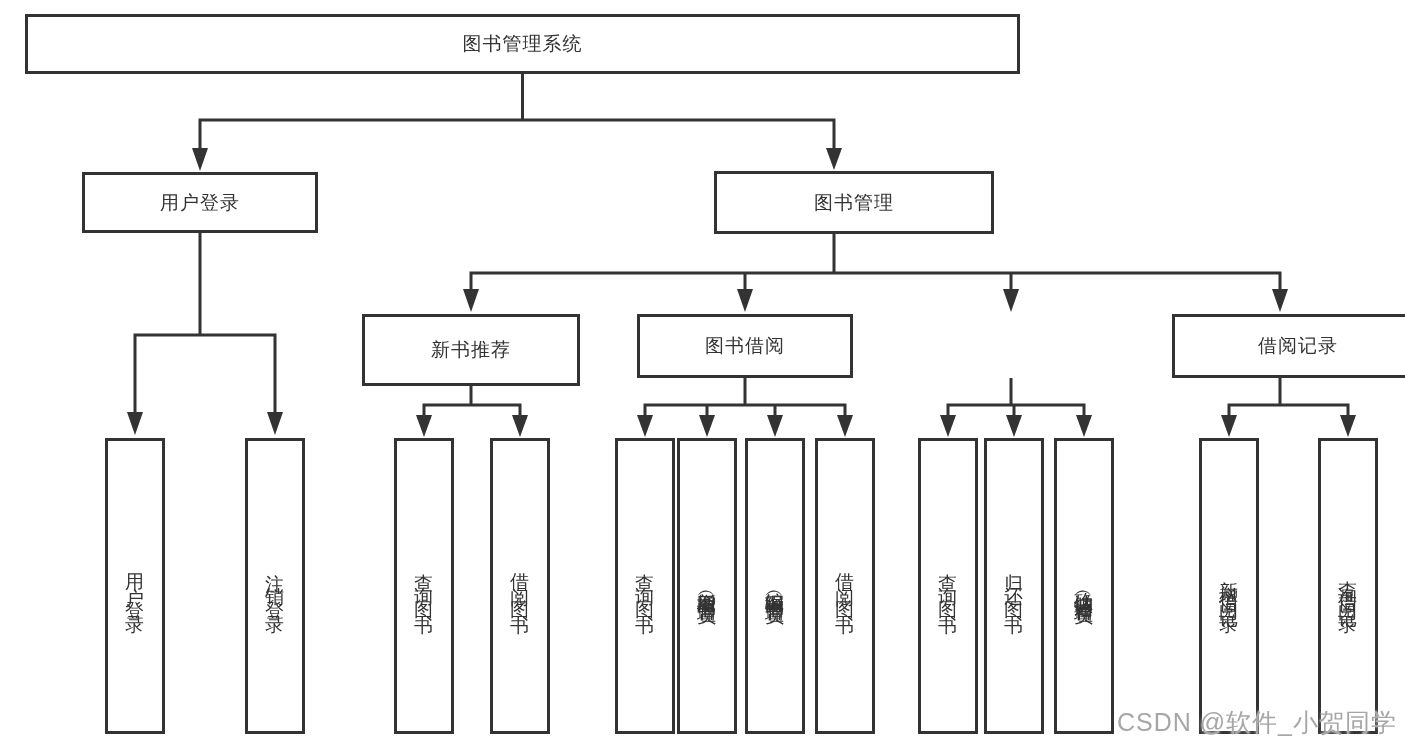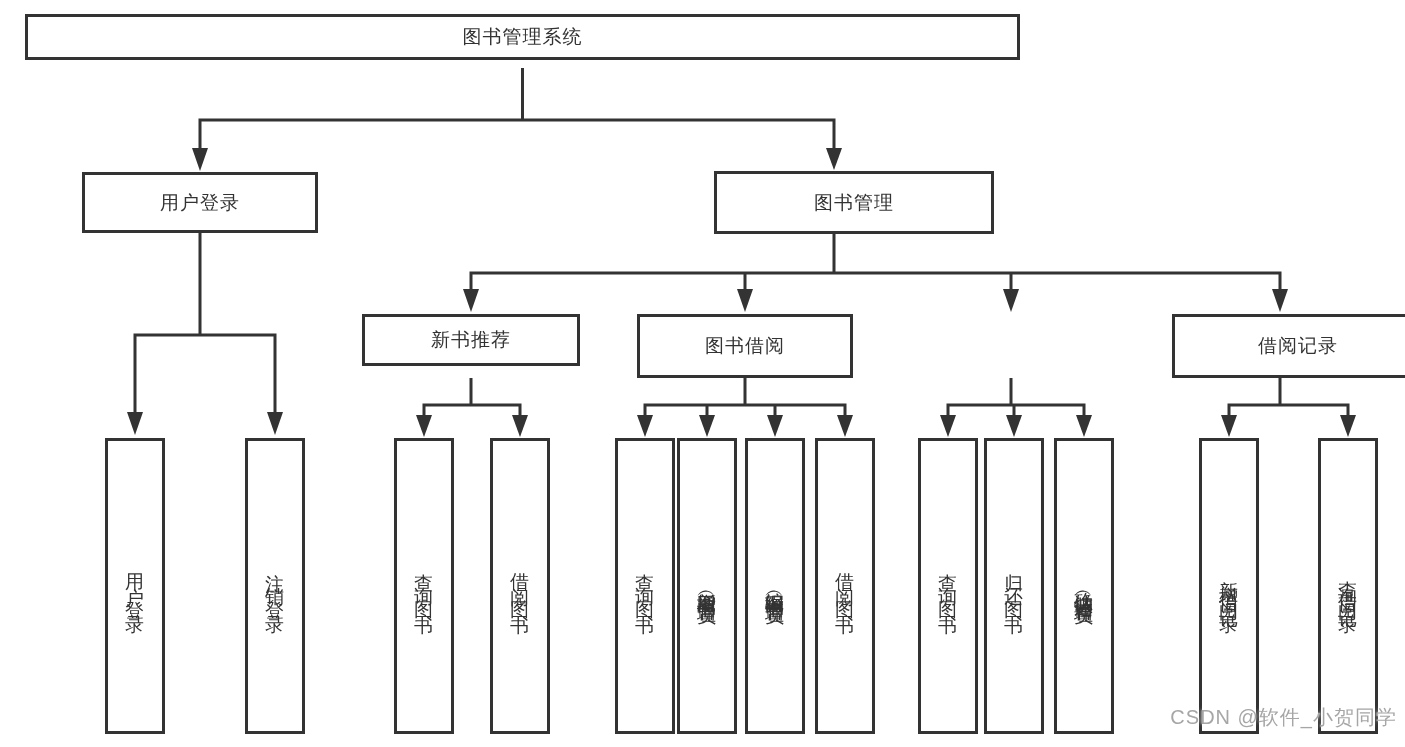--- a/index.html
+++ b/index.html
@@ -42,46 +42,46 @@
   .v-node .label {
     writing-mode: vertical-rl;
     text-orientation: mixed;
     font-size: 19px;
     line-height: 1;
   }
   .sp-wide  { letter-spacing: 14px; }
   .sp-mid   { letter-spacing: 7px; }
   .sp-tight { letter-spacing: 2px; }
   
-  #n-root  { left: 25px;  top: 14px;  width: 995px; height: 46px; }
+  #n-root  { left: 25px;  top: 14px;  width: 995px; height: 60px; }
   #n-l2-0  { left: 82px;  top: 172px; width: 236px; height: 61px; }
   #n-l2-1  { left: 714px; top: 171px; width: 280px; height: 63px; }
-  #n-l3-0  { left: 362px;  top: 314px; width: 218px; height: 52px; }
+  #n-l3-0  { left: 362px;  top: 314px; width: 218px; height: 72px; }
   #n-l3-1  { left: 637px;  top: 314px; width: 216px; height: 64px; }
   #n-l3-2  { left: 902px;  top: 314px; width: 219px; height: 64px; }
   #n-l3-3  { left: 1172px; top: 314px; width: 252px; height: 64px; }
   .leaf { top: 438px; width: 60px; height: 296px; }
   #n-l4-0  { left: 105px; }
   #n-l4-1  { left: 245px; }
   #n-l4-2  { left: 394px; }
   #n-l4-3  { left: 490px; }
   #n-l4-4  { left: 615px; }
   #n-l4-5  { left: 677px; }
   #n-l4-6  { left: 745px; }
   #n-l4-7  { left: 815px; }
   #n-l4-8  { left: 918px; }
   #n-l4-9  { left: 984px; }
   #n-l4-10 { left: 1054px; }
   #n-l4-11 { left: 1199px; }
   #n-l4-12 { left: 1318px; }
   #watermark {
     position: absolute;
     right: 8px;
-    bottom: 16px;
-    font-size: 20px;
+    bottom: 8px;
+    font-size: 25px;
     color: var(--watermark);
     z-index: 5;
     text-shadow: 0 0 2px rgba(255,255,255,0.9), 0 0 4px rgba(255,255,255,0.7);
     letter-spacing: 1px;
   }
 </style>
 </head>
 <body>
 
 <div id="canvas">

